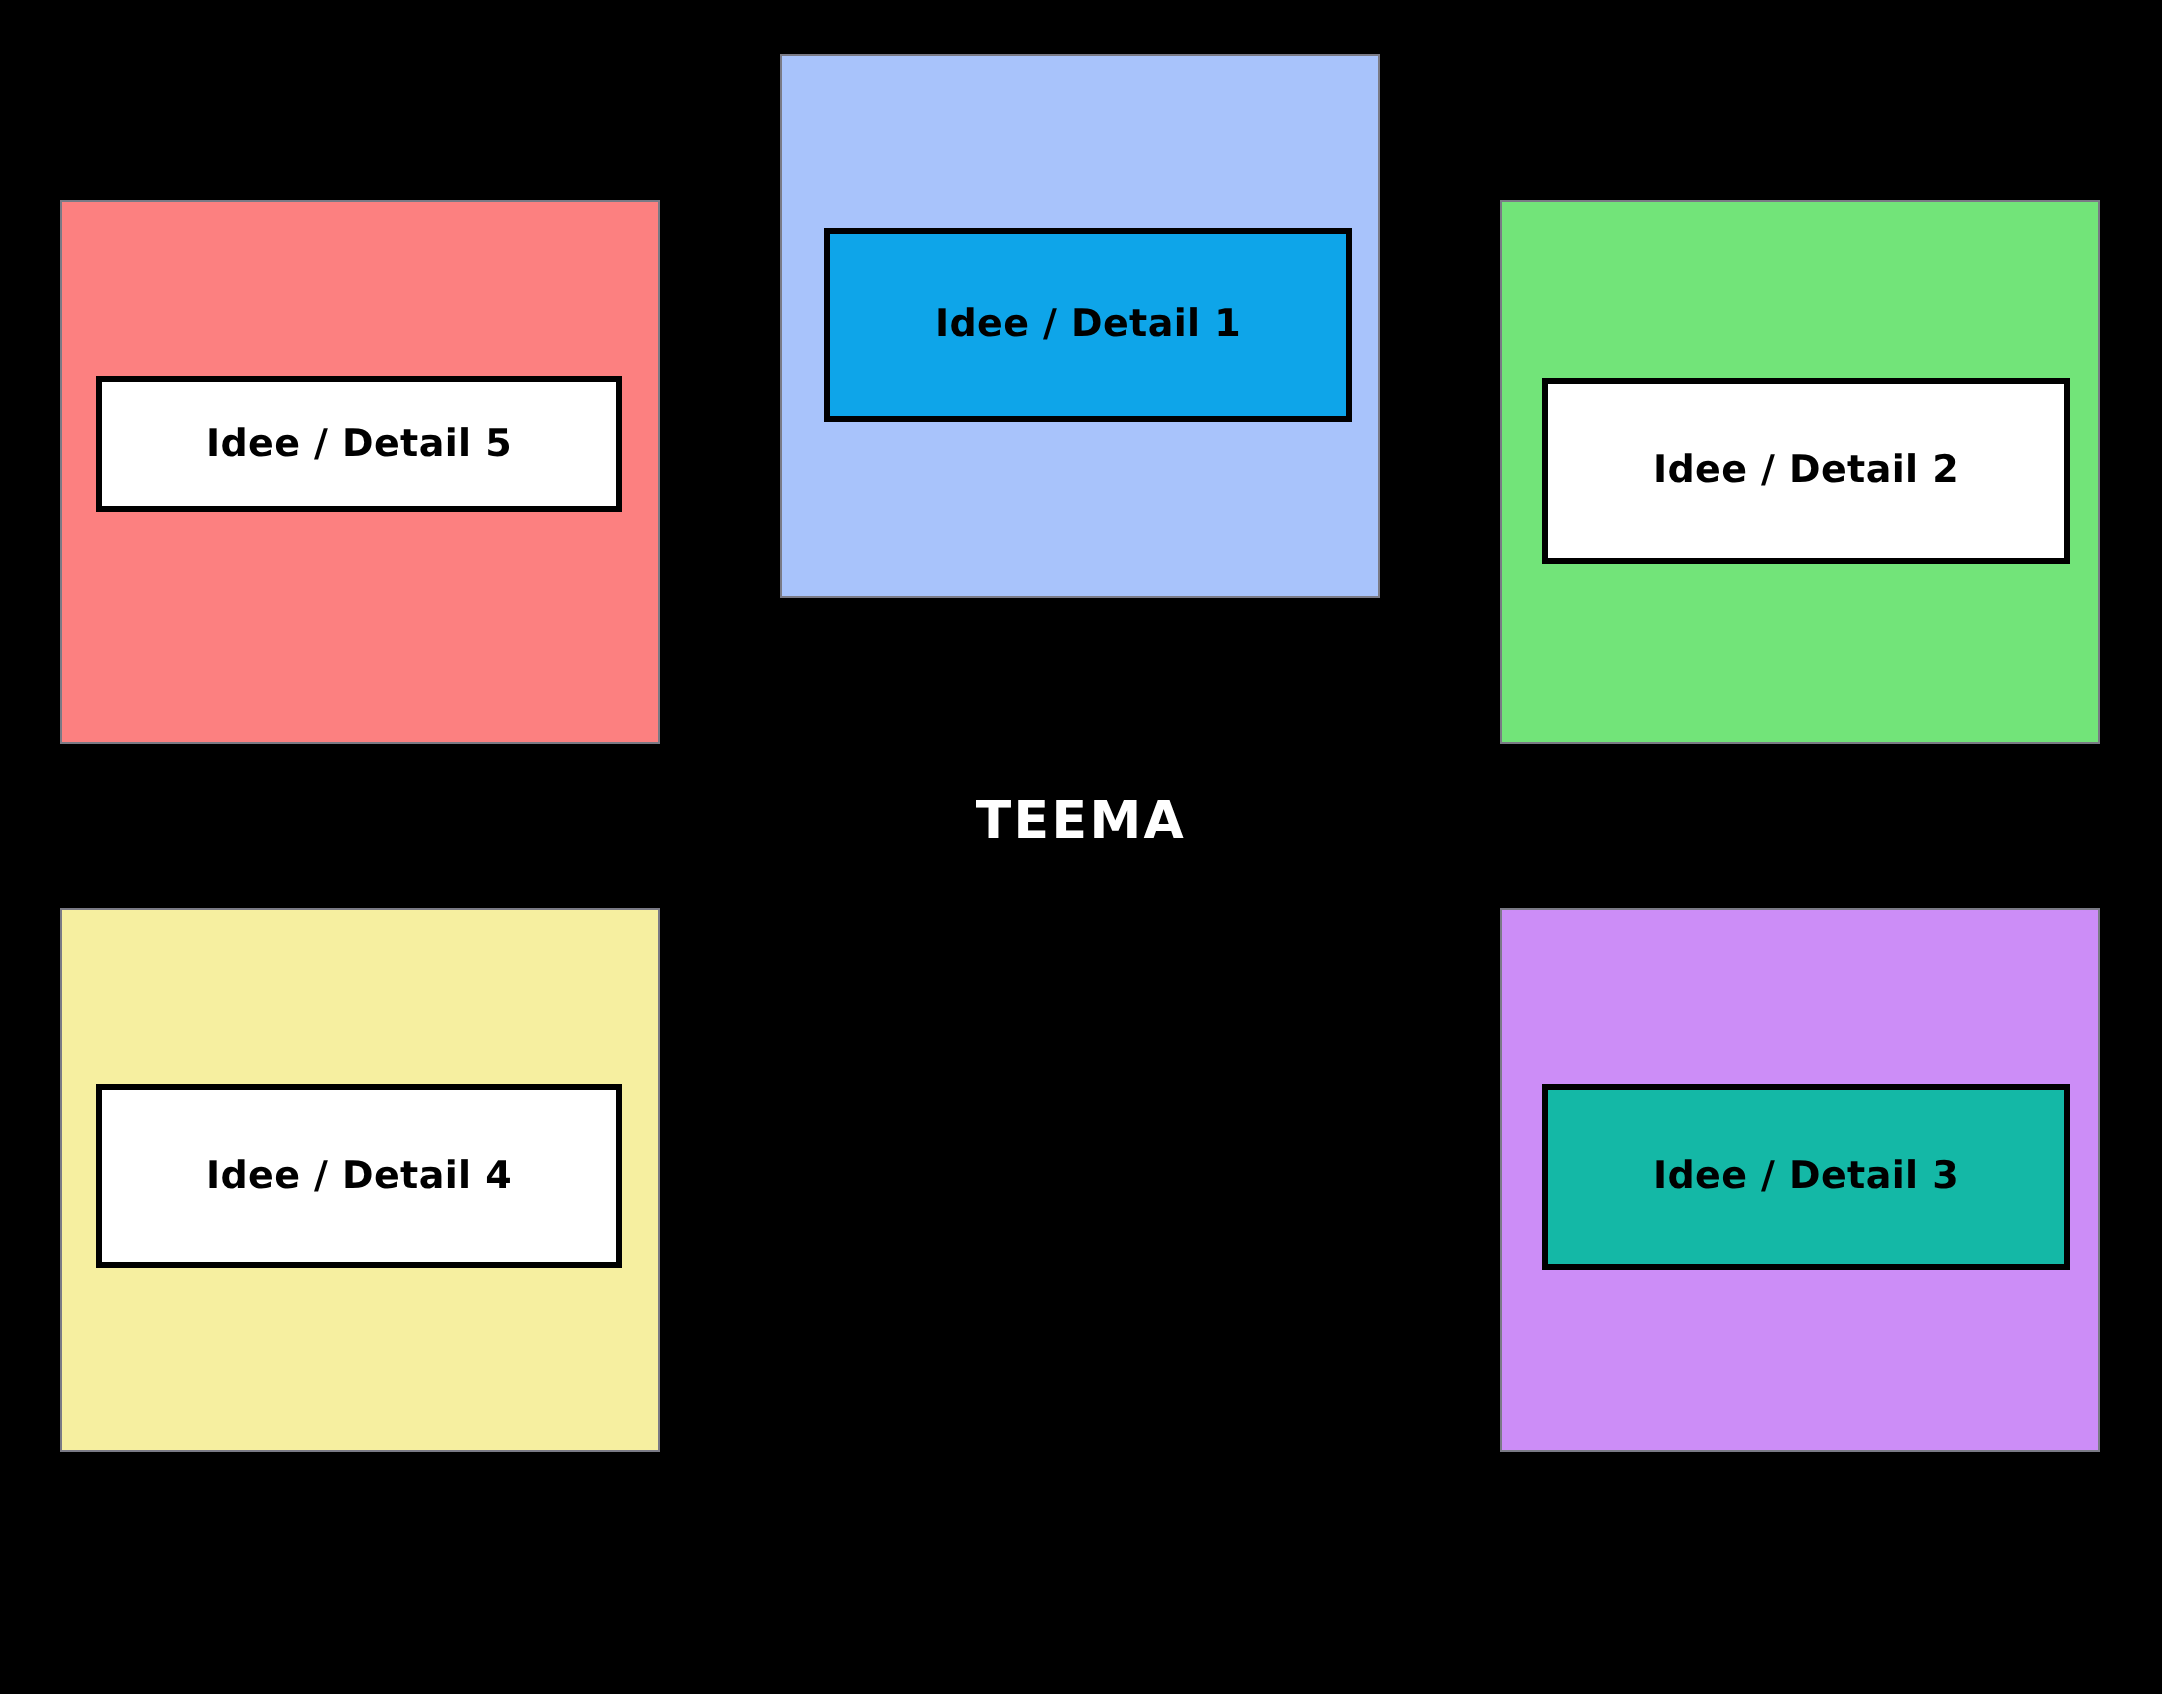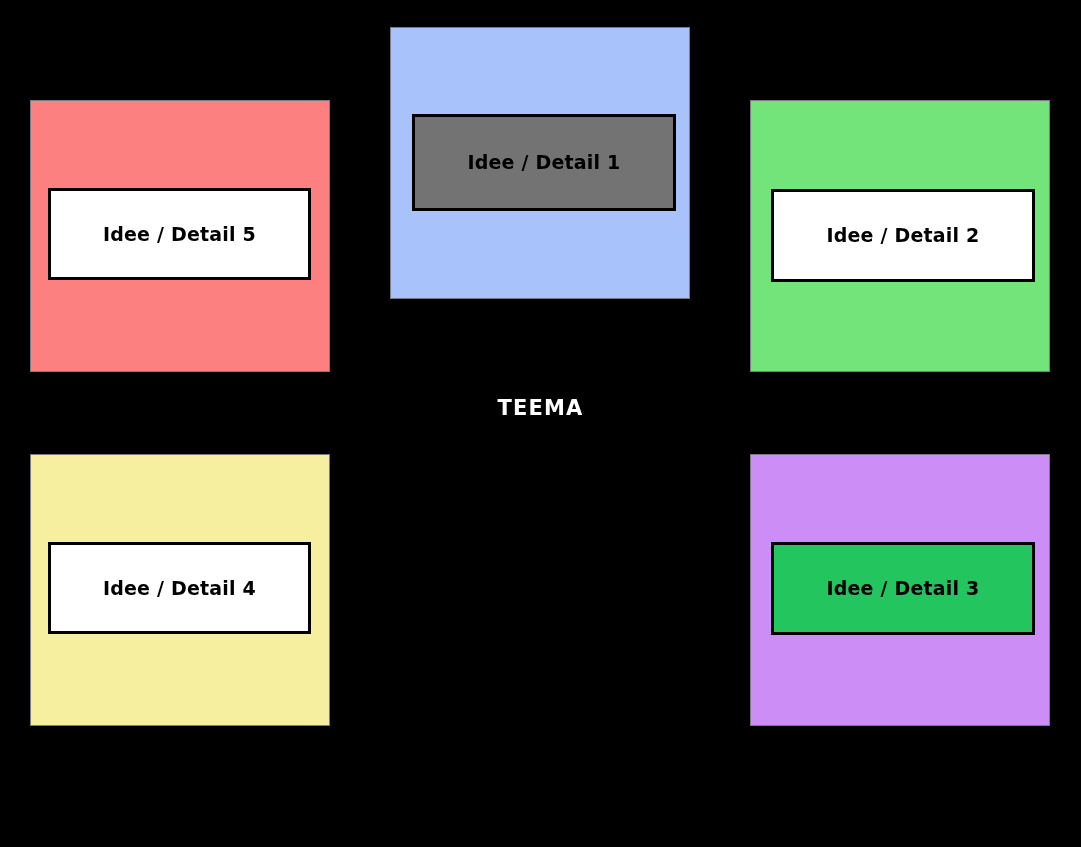--- a/index.html
+++ b/index.html
@@ -52,53 +52,53 @@
   #petal-2 { left: 750px; top: 100px; width: 300px; height: 272px; }
   #petal-3 { left: 750px; top: 454px; width: 300px; height: 272px; }
   #petal-4 { left: 30px;  top: 454px; width: 300px; height: 272px; }
   #petal-5 { left: 30px;  top: 100px; width: 300px; height: 272px; }
 
   
   #lbl-1 { left: 412px; top: 114px; width: 264px; height: 97px; }
   #lbl-2 { left: 771px; top: 189px; width: 264px; height: 93px; }
   #lbl-3 { left: 771px; top: 542px; width: 264px; height: 93px; }
   #lbl-4 { left: 48px;  top: 542px; width: 263px; height: 92px; }
-  #lbl-5 { left: 48px;  top: 188px; width: 263px; height: 92px; }
+  #lbl-5 { left: 48px;  top: 188px; width: 263px; height: 68px; }
 
   
   #center-theme {
     position: absolute;
     left: 0;
     top: 396px;
     width: 1081px;
     text-align: center;
     color: #ffffff;
     font-family: "DejaVu Sans", "Liberation Sans", sans-serif;
     font-weight: bold;
-    font-size: 21px;
+    font-size: 26px;
     letter-spacing: 1.2px;
   }
 </style>
 </head>
 <body style="background-color: rgb(0, 0, 0);">
 
 <div id="canvas" style="background-color: rgb(0, 0, 0);">
 
   <div class="petal" id="petal-1" style="background-color: rgb(168, 195, 251); border-color: rgb(122, 122, 133);"></div>
-  <div class="label-box" id="lbl-1" style="background-color: #737373; border-color: rgb(0, 0, 0);">
+  <div class="label-box" id="lbl-1" style="background-color: #0ea5e9; border-color: rgb(0, 0, 0);">
     <span class="label-text">Idee / Detail 1</span>
   </div>
 
   <div class="petal" id="petal-2" style="background-color: rgb(114, 228, 121); border-color: rgb(122, 122, 133);"></div>
   <div class="label-box" id="lbl-2" style="background-color: #ffffff; border-color: rgb(0, 0, 0);">
     <span class="label-text">Idee / Detail 2</span>
   </div>
 
   <div class="petal" id="petal-3" style="background-color: rgb(204, 141, 247); border-color: rgb(122, 122, 133);"></div>
-  <div class="label-box" id="lbl-3" style="background-color: #22c55e; border-color: rgb(0, 0, 0); align-items: center;">
+  <div class="label-box" id="lbl-3" style="background-color: #14b8a6; border-color: rgb(0, 0, 0); align-items: center;">
     <span class="label-text">Idee / Detail 3</span>
   </div>
 
   <div class="petal" id="petal-4" style="background-color: rgb(246, 239, 160); border-color: rgb(122, 122, 133);"></div>
   <div class="label-box" id="lbl-4" style="background-color: rgb(255, 255, 255); border-color: rgb(0, 0, 0); text-align: right;">
     <span class="label-text">Idee / Detail 4</span>
   </div>
 
   <div class="petal" id="petal-5" style="background-color: rgb(252, 128, 128); border-color: rgb(122, 122, 133);"></div>
   <div class="label-box" id="lbl-5" style="background-color: rgb(255, 255, 255); border-color: rgb(0, 0, 0);">

